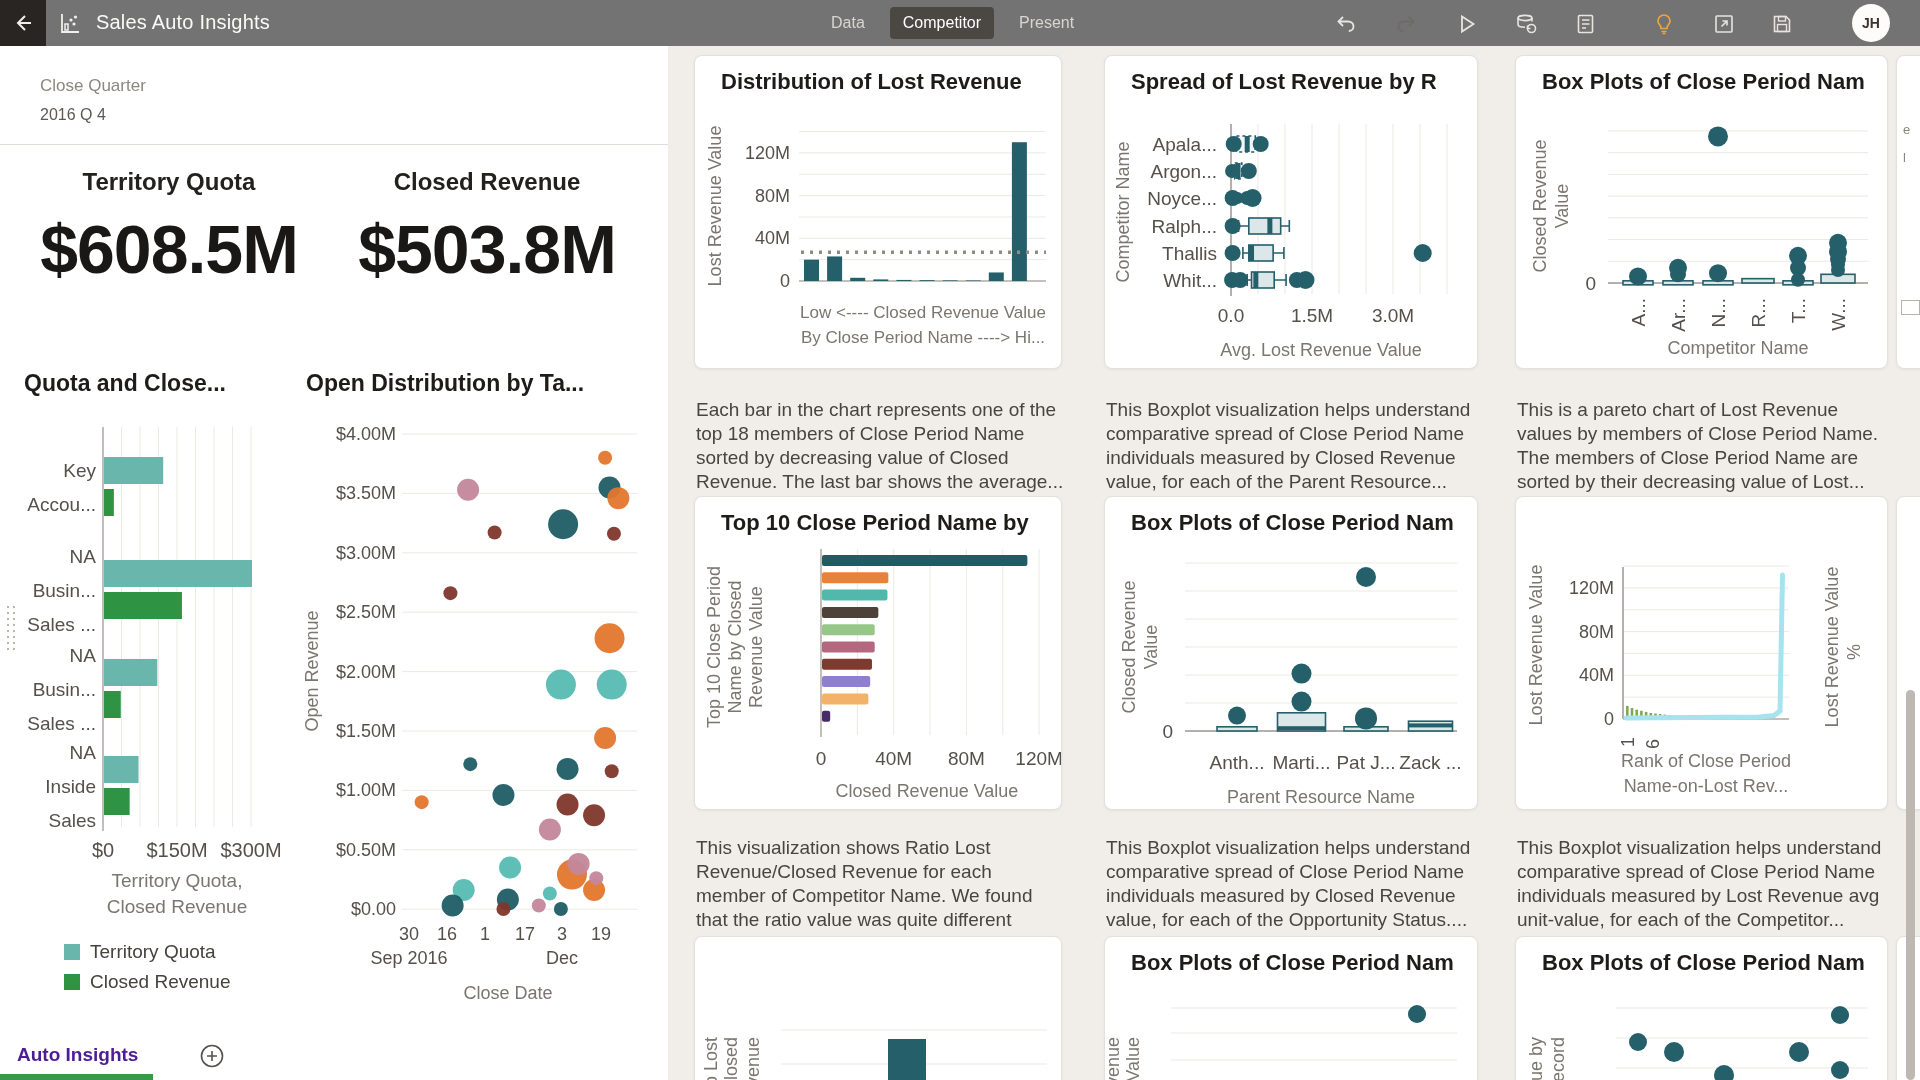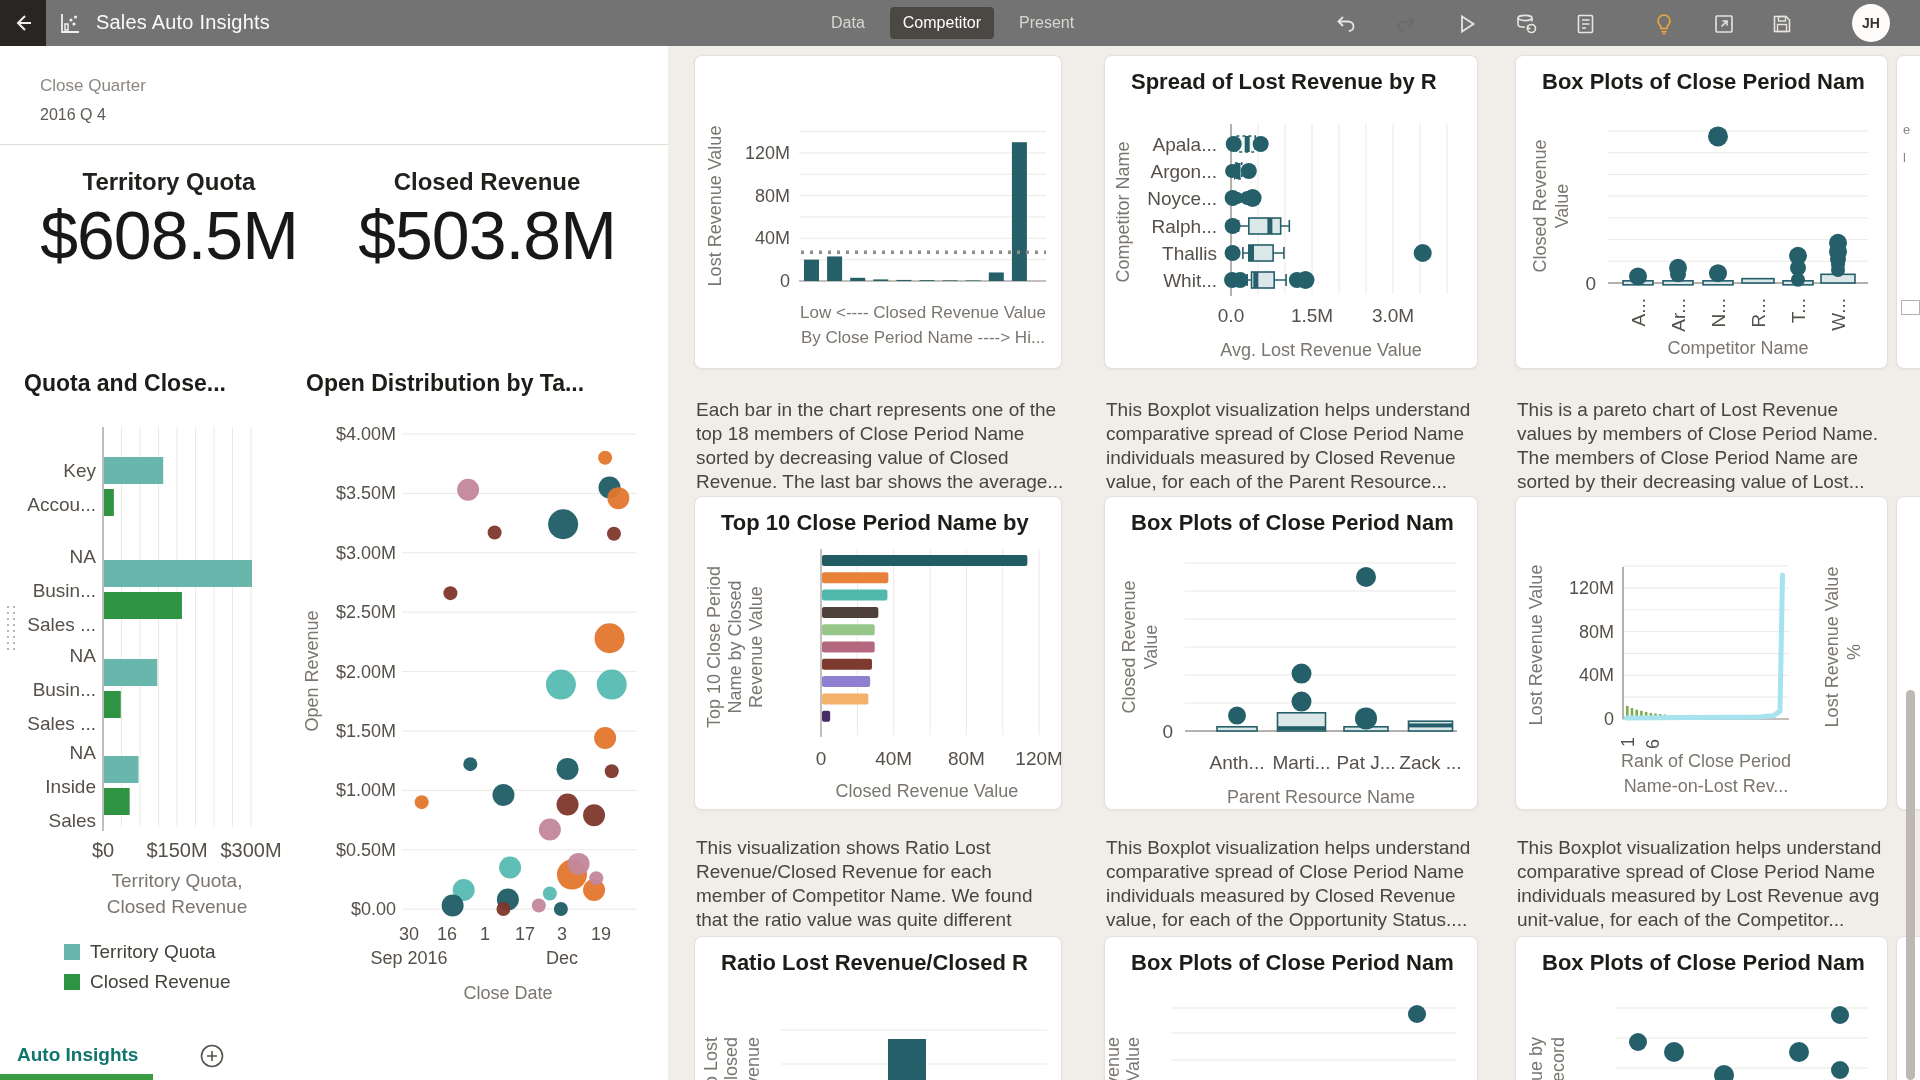--- a/index.html
+++ b/index.html
@@ -15,30 +15,30 @@
   .tbicon{position:absolute;top:12px;width:24px;height:24px;cursor:pointer}
   .caret{position:absolute;top:21px;width:0;height:0;border-left:5px solid transparent;border-right:5px solid transparent;border-top:6px solid #CUSTOM}
   .avatar{position:absolute;left:1852px;top:4px;width:38px;height:38px;border-radius:50%;background:#FDFCFA;
           display:flex;align-items:center;justify-content:center;font-size:14px;font-weight:bold;color:#393530;cursor:pointer}
   .canvas{position:absolute;left:0;top:46px;width:668px;height:1034px;background:#FFFFFF}
   .filter-label{position:absolute;left:40px;top:76px;font-size:17px;color:#8C8780}
   .filter-value{position:absolute;left:40px;top:106px;font-size:16px;color:#5E5953}
   .divider{position:absolute;left:0;top:144px;width:668px;height:1px;background:#E1DDD8}
   .kpi{position:absolute;top:168px;width:300px;text-align:center}
   .kpi .t{font-size:24px;font-weight:bold;color:#23211E}
-  .kpi .v{font-size:68px;font-weight:normal;color:#1A1816;letter-spacing:-1px}
+  .kpi .v{font-size:68px;font-weight:bold;color:#1A1816;margin-top:14px;letter-spacing:-1px}
   .chart-title{position:absolute;font-size:23px;font-weight:bold;color:#1E1C19;white-space:nowrap;overflow:hidden}
   .card{position:absolute;background:#FFFFFF;border:1px solid #E4E0DB;border-radius:8px;
         box-shadow:0 1px 3px rgba(0,0,0,.05);overflow:hidden}
   .card-title{position:absolute;left:26px;top:13px;right:8px;font-size:22px;font-weight:bold;color:#1E1C19;
               white-space:nowrap;overflow:hidden;z-index:2}
   .chart-svg{position:absolute;left:0;top:0;right:0;bottom:0;z-index:1}
   .desc{position:absolute;font-size:19px;line-height:24px;color:#49443E;overflow:hidden}
   .scrollbar{position:absolute;left:1906px;top:690px;width:9px;height:390px;border-radius:5px;background:#BDB8B1;cursor:pointer}
-  .footer-tab{position:absolute;left:17px;top:1044px;font-size:19px;font-weight:bold;color:#0f766e;cursor:pointer}
+  .footer-tab{position:absolute;left:17px;top:1044px;font-size:19px;font-weight:bold;color:#4c1d95;cursor:pointer}
   .footer-accent{position:absolute;left:0;top:1074px;width:153px;height:6px}
   .addbtn{position:absolute;left:199px;top:1043px;cursor:pointer}
   .drag-dots{position:absolute;left:5px;top:604px;width:12px;height:50px;
              background-image:radial-gradient(#B9B5AF 1.3px,transparent 1.5px);background-size:6px 6px}
   .edge-frag{position:absolute;font-size:13px;color:#8A867F}
 </style>
 </head>
 <body>
 
 <div class="topbar">
@@ -223,20 +223,21 @@
 <div class="drag-dots"></div>
 
 <div class="footer-tab">Auto Insights</div>
 <div class="footer-accent" id="footer-accent" style="background: rgb(58, 153, 67);"></div>
 <svg class="addbtn" width="26" height="26" viewBox="0 0 26 26">
   <circle cx="13" cy="13" r="10.5" stroke="#55504A" stroke-width="1.6" fill="none"></circle>
   <path d="M13 8 V18 M8 13 H18" stroke="#55504A" stroke-width="1.6"></path>
 </svg>
 
 <div class="card" style="left:694px;top:55px;width:366px;height:312px">
+  <div class="card-title">Distribution of Lost Revenue</div>
   <div class="chart-svg"><svg viewBox="0 0 366 312" width="366" height="312" xmlns="http://www.w3.org/2000/svg">
         <line x1="104" y1="203.65" x2="351" y2="203.65" stroke="#ECE9E4" stroke-width="1"></line>
         <line x1="104" y1="182.3" x2="351" y2="182.3" stroke="#ECE9E4" stroke-width="1"></line>
         <line x1="104" y1="160.95" x2="351" y2="160.95" stroke="#ECE9E4" stroke-width="1"></line>
         <line x1="104" y1="139.60000000000002" x2="351" y2="139.60000000000002" stroke="#ECE9E4" stroke-width="1"></line>
         <line x1="104" y1="118.25000000000001" x2="351" y2="118.25000000000001" stroke="#ECE9E4" stroke-width="1"></line>
         <line x1="104" y1="96.9" x2="351" y2="96.9" stroke="#ECE9E4" stroke-width="1"></line>
         <line x1="104" y1="75.55000000000001" x2="351" y2="75.55000000000001" stroke="#ECE9E4" stroke-width="1"></line>
         <line x1="104" y1="225" x2="351" y2="225" stroke="#AFABA4" stroke-width="1.5"></line>
         <text x="95" y="231" font-size="18" fill="#55504A" text-anchor="end" font-weight="normal" font-family="Liberation Sans, DejaVu Sans, sans-serif">0</text>
@@ -285,21 +286,20 @@
         <text x="271.4" y="268" font-size="19" fill="#55504A" text-anchor="middle" font-weight="normal" font-family="Liberation Sans, DejaVu Sans, sans-serif">80M</text>
         <text x="344.1" y="268" font-size="19" fill="#55504A" text-anchor="middle" font-weight="normal" font-family="Liberation Sans, DejaVu Sans, sans-serif">120M</text>
         <text x="232" y="300" font-size="18" fill="#7B766F" text-anchor="middle" font-weight="normal" font-family="Liberation Sans, DejaVu Sans, sans-serif">Closed Revenue Value</text>
         <text transform="translate(25,150) rotate(-90)" x="0" y="0" font-size="18" fill="#7B766F" text-anchor="middle" font-weight="normal" font-family="Liberation Sans, DejaVu Sans, sans-serif">Top 10 Close Period</text>
         <text transform="translate(46,150) rotate(-90)" x="0" y="0" font-size="18" fill="#7B766F" text-anchor="middle" font-weight="normal" font-family="Liberation Sans, DejaVu Sans, sans-serif">Name by Closed</text>
         <text transform="translate(67,150) rotate(-90)" x="0" y="0" font-size="18" fill="#7B766F" text-anchor="middle" font-weight="normal" font-family="Liberation Sans, DejaVu Sans, sans-serif">Revenue Value</text>
       </svg></div>
 </div>
 <div class="desc" style="left:696px;top:836px;width:368px;height:96px">This visualization shows Ratio Lost Revenue/Closed Revenue for each member of Competitor Name. We found that the ratio value was quite different between...</div>
 <div class="card" style="left:694px;top:936px;width:366px;height:312px">
-  <div class="card-title">Ratio Lost Revenue/Closed R</div>
   <div class="chart-svg"><svg viewBox="0 0 366 312" width="366" height="312" xmlns="http://www.w3.org/2000/svg">
         <line x1="86" y1="93" x2="352" y2="93" stroke="#ECE9E4" stroke-width="1"></line>
         <line x1="86" y1="127" x2="352" y2="127" stroke="#ECE9E4" stroke-width="1"></line>
         <line x1="86" y1="161" x2="352" y2="161" stroke="#ECE9E4" stroke-width="1"></line>
         <text transform="translate(22,100) rotate(-90)" x="0" y="0" font-size="18" fill="#7B766F" text-anchor="end" font-weight="normal" font-family="Liberation Sans, DejaVu Sans, sans-serif">Ratio Lost</text>
         <text transform="translate(42,100) rotate(-90)" x="0" y="0" font-size="18" fill="#7B766F" text-anchor="end" font-weight="normal" font-family="Liberation Sans, DejaVu Sans, sans-serif">Revenue/Closed</text>
         <text transform="translate(64,100) rotate(-90)" x="0" y="0" font-size="18" fill="#7B766F" text-anchor="end" font-weight="normal" font-family="Liberation Sans, DejaVu Sans, sans-serif">Revenue</text>
         <rect x="193" y="102" width="38" height="210" fill="#255F6A"></rect>
       </svg></div>
 </div>

